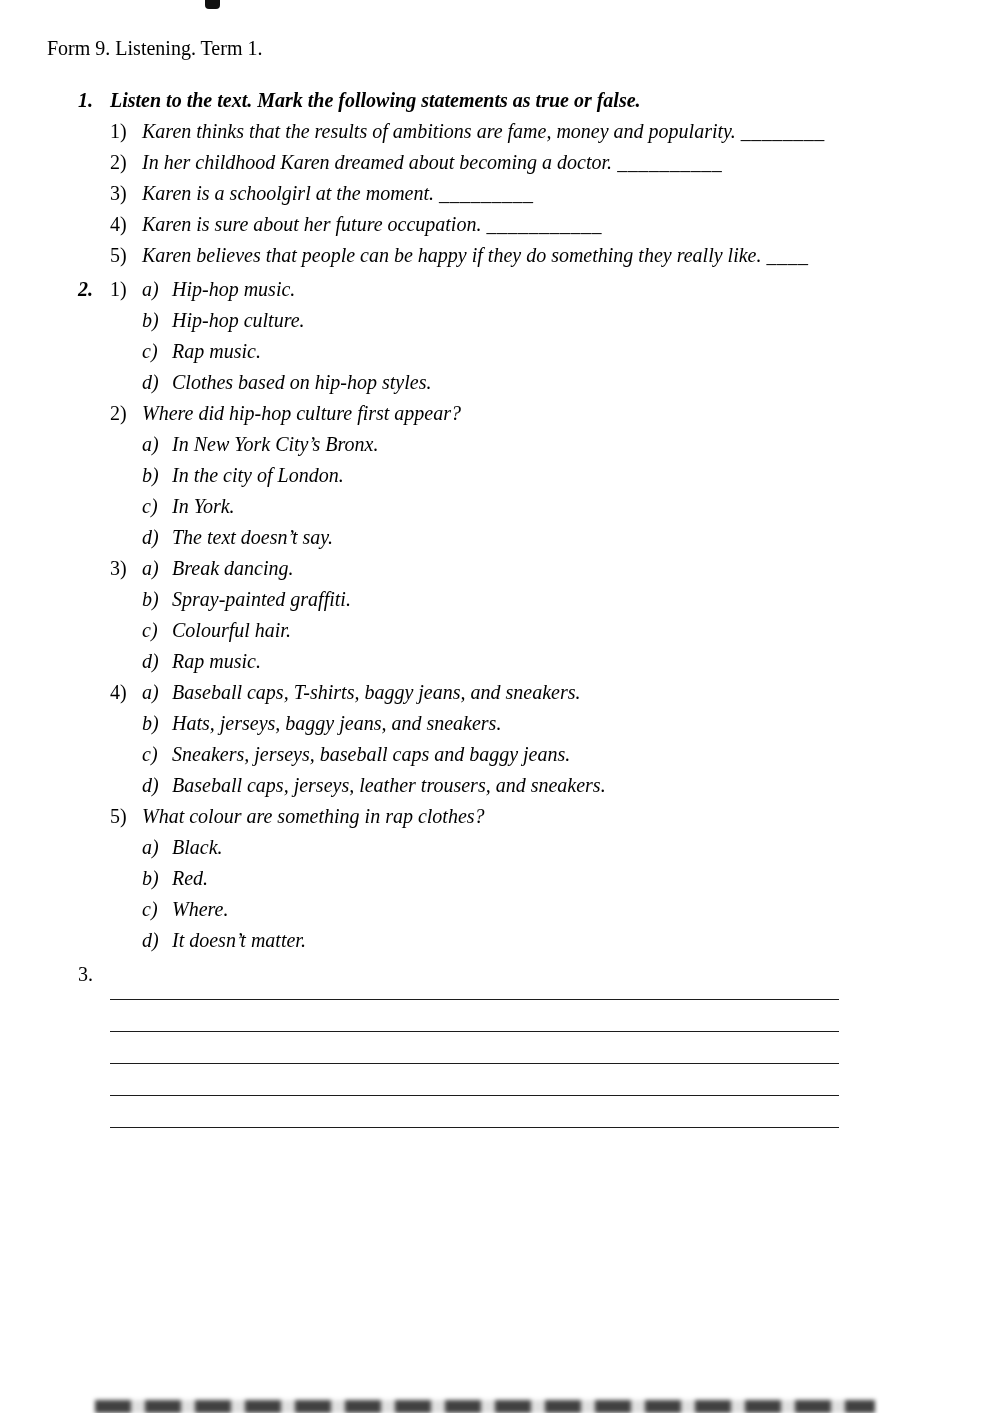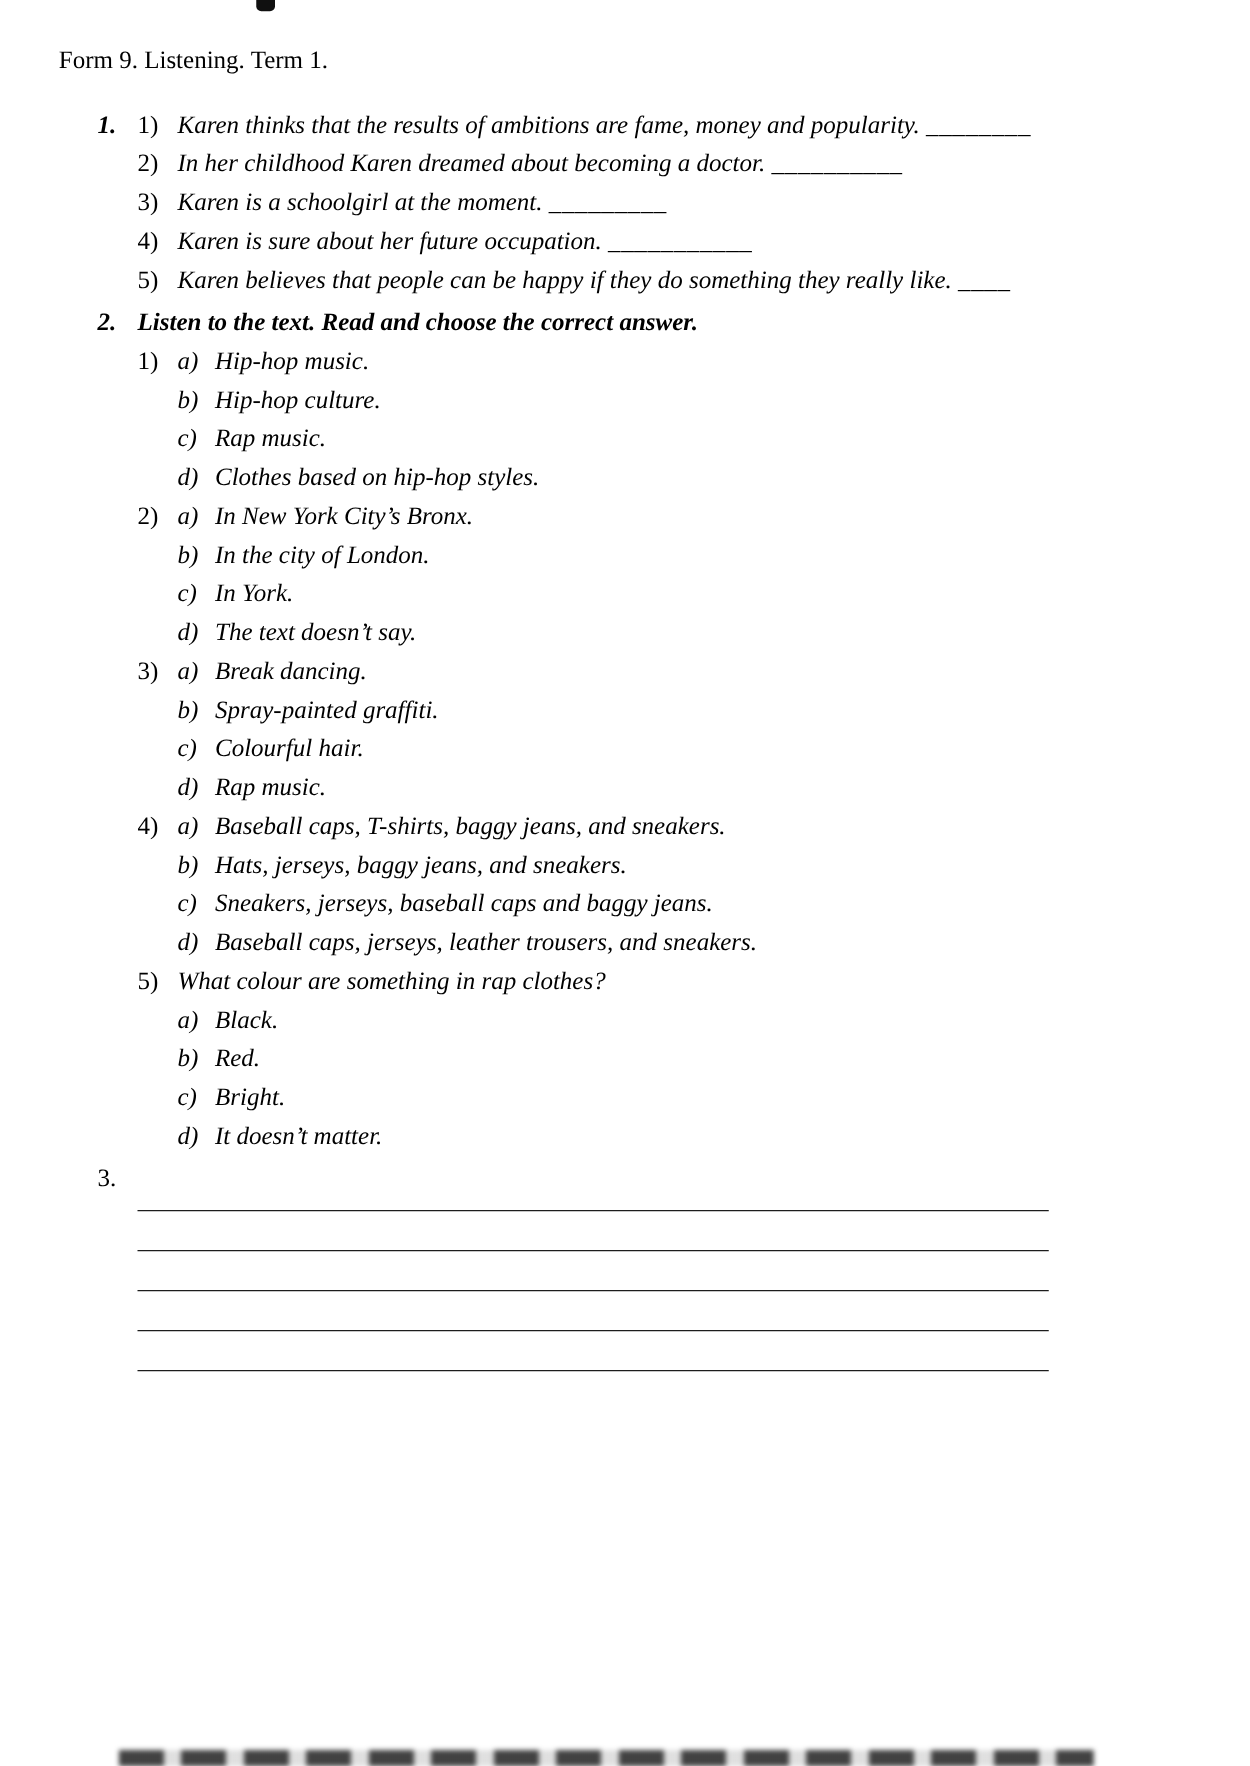--- a/index.html
+++ b/index.html
@@ -106,20 +106,21 @@
 
   <div class="artifact-top"></div>
 
   <div class="title">Form 9. Listening. Term 1.</div>
 
   <div class="tasks">
 
     <div class="task">
       <div class="tnum instr">1.</div>
       <div class="tbody">
+        <div class="instr">Listen to the text. Mark the following statements as true or false.</div>
 
         <div class="row">
           <span class="inum">1)</span>
           <span class="ibody"><span>Karen thinks that the results of ambitions are fame, money and popularity.</span> <span class="blank">________</span></span>
         </div>
 
         <div class="row">
           <span class="inum">2)</span>
           <span class="ibody"><span>In her childhood Karen dreamed about becoming a doctor.</span> <span class="blank">__________</span></span>
         </div>
@@ -137,21 +138,20 @@
         <div class="row">
           <span class="inum">5)</span>
           <span class="ibody"><span>Karen believes that people can be happy if they do something they really like.</span> <span class="blank">____</span></span>
         </div>
       </div>
     </div>
 
     <div class="task">
       <div class="tnum instr">2.</div>
       <div class="tbody">
-        <div class="instr">Listen to the text. Read and choose the correct answer.</div>
 
         <div class="row">
           <span class="inum">1)</span>
           <div class="ibody">
             <div class="row">
               <span class="onum">a)</span>
               <span class="obody">Hip-hop music.</span>
             </div>
             <div class="row">
               <span class="onum">b)</span>
@@ -164,20 +164,21 @@
             <div class="row">
               <span class="onum">d)</span>
               <span class="obody">Clothes based on hip-hop styles.</span>
             </div>
           </div>
         </div>
 
         <div class="row">
           <span class="inum">2)</span>
           <div class="ibody">
+            <div>Where did hip-hop culture first appear?</div>
             <div class="row">
               <span class="onum">a)</span>
               <span class="obody">In New York City’s Bronx.</span>
             </div>
             <div class="row">
               <span class="onum">b)</span>
               <span class="obody">In the city of London.</span>
             </div>
             <div class="row">
               <span class="onum">c)</span>
@@ -241,21 +242,21 @@
             <div class="row">
               <span class="onum">a)</span>
               <span class="obody">Black.</span>
             </div>
             <div class="row">
               <span class="onum">b)</span>
               <span class="obody">Red.</span>
             </div>
             <div class="row">
               <span class="onum">c)</span>
-              <span class="obody">Bright.</span>
+              <span class="obody">Where.</span>
             </div>
             <div class="row">
               <span class="onum">d)</span>
               <span class="obody">It doesn’t matter.</span>
             </div>
           </div>
         </div>
 
       </div>
     </div>

